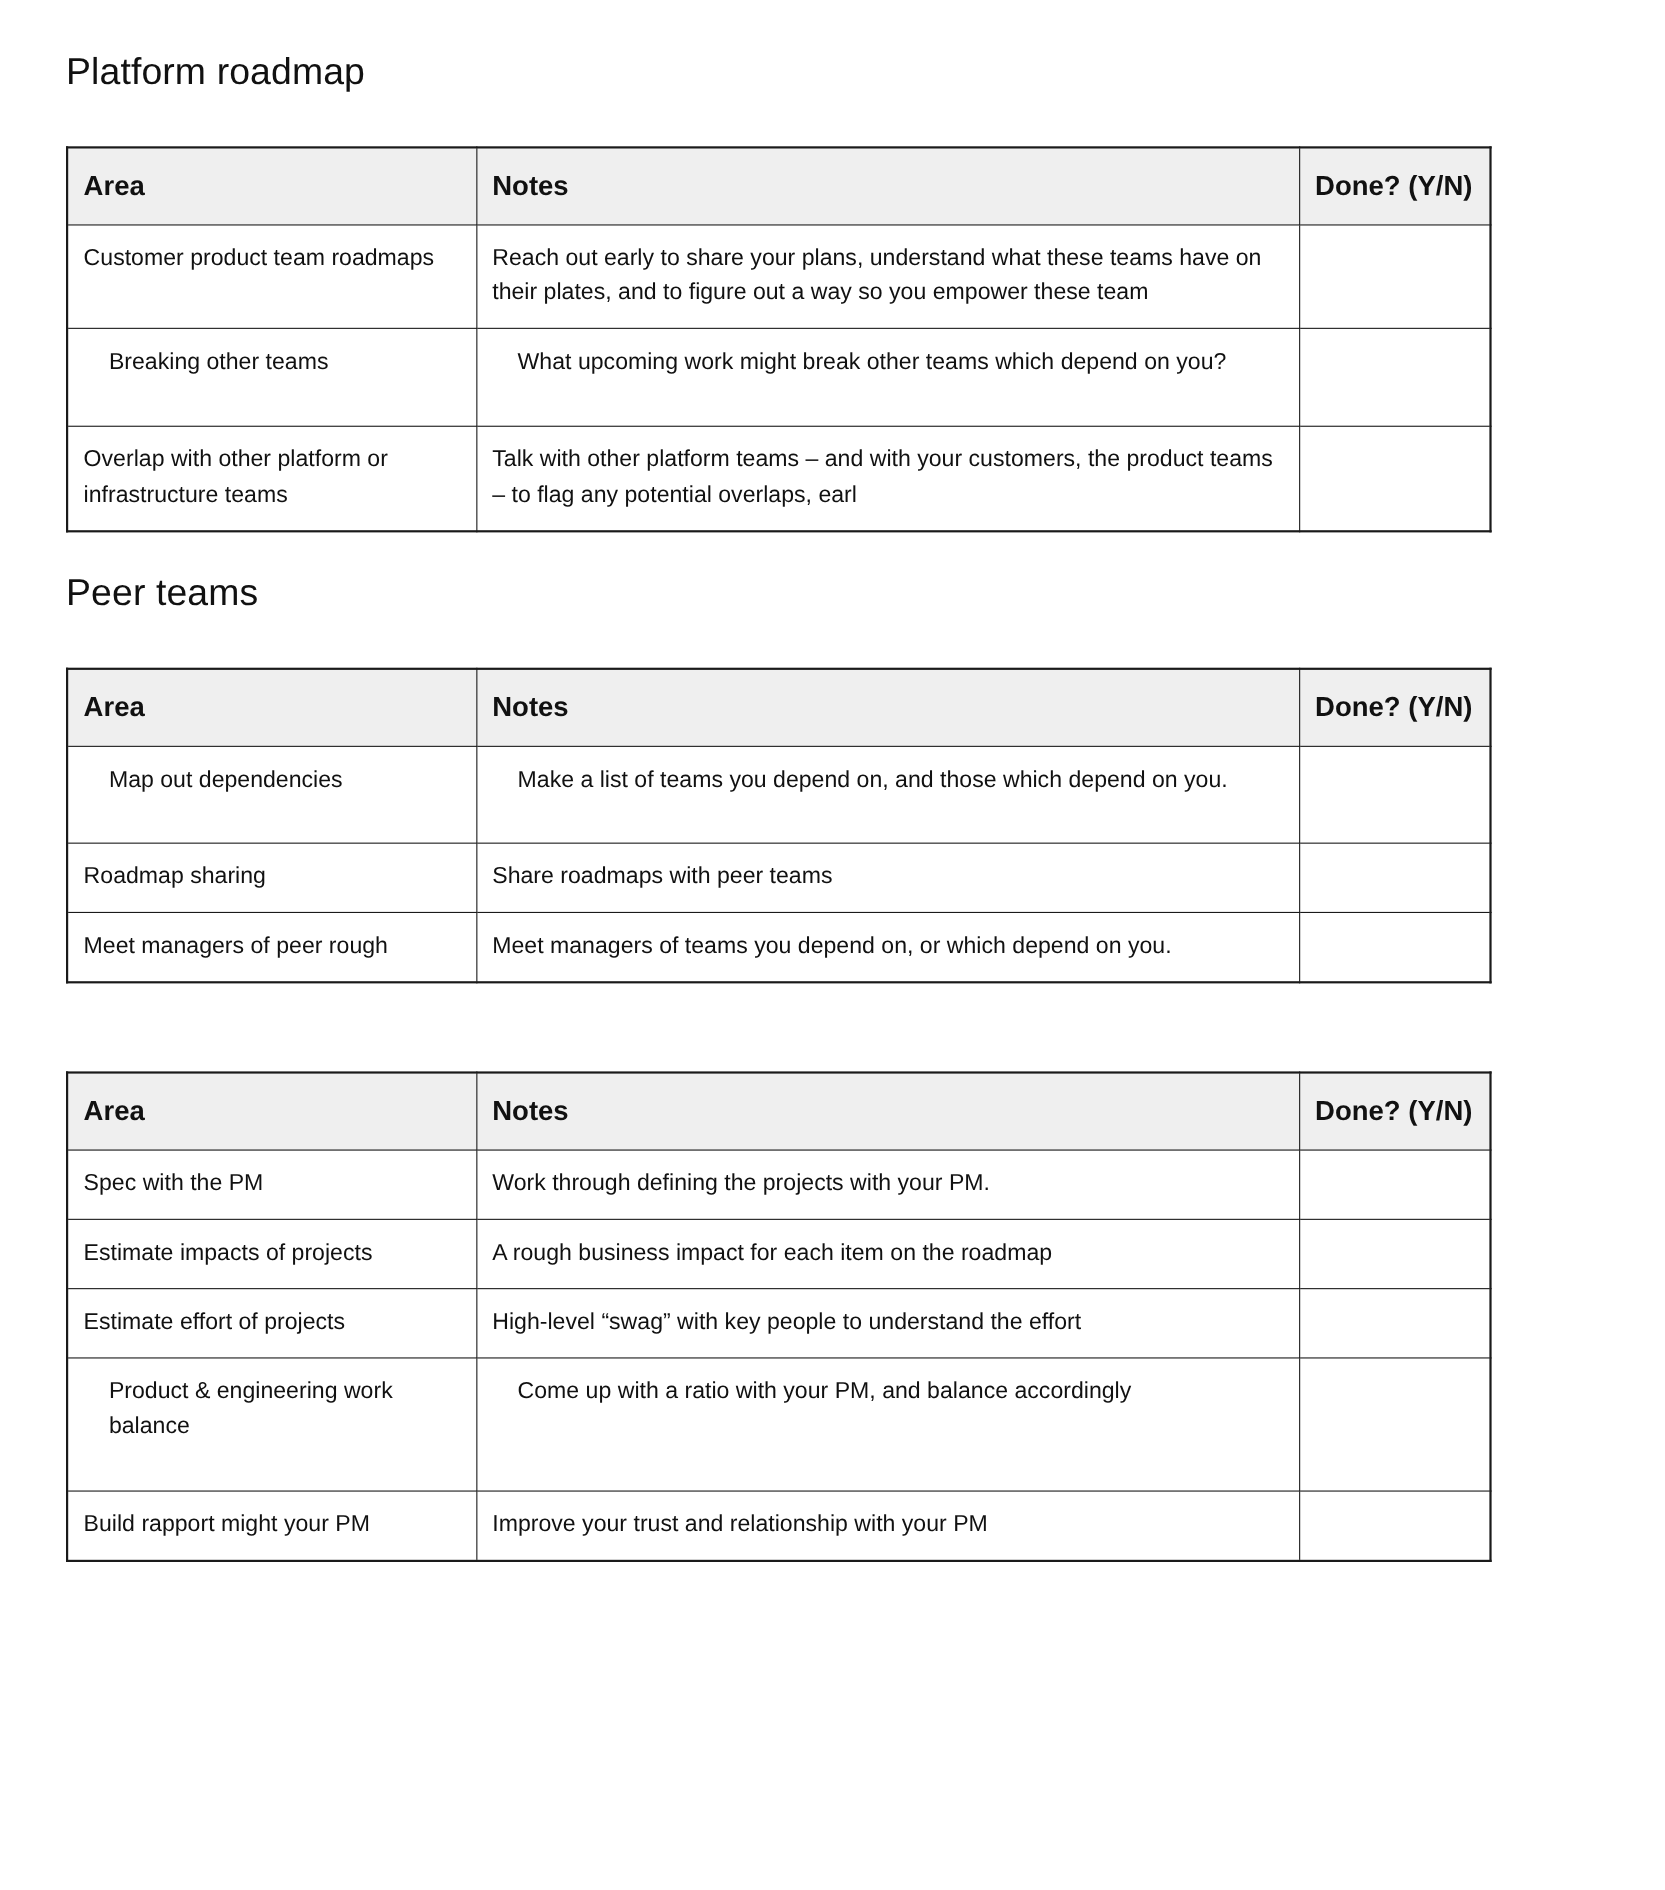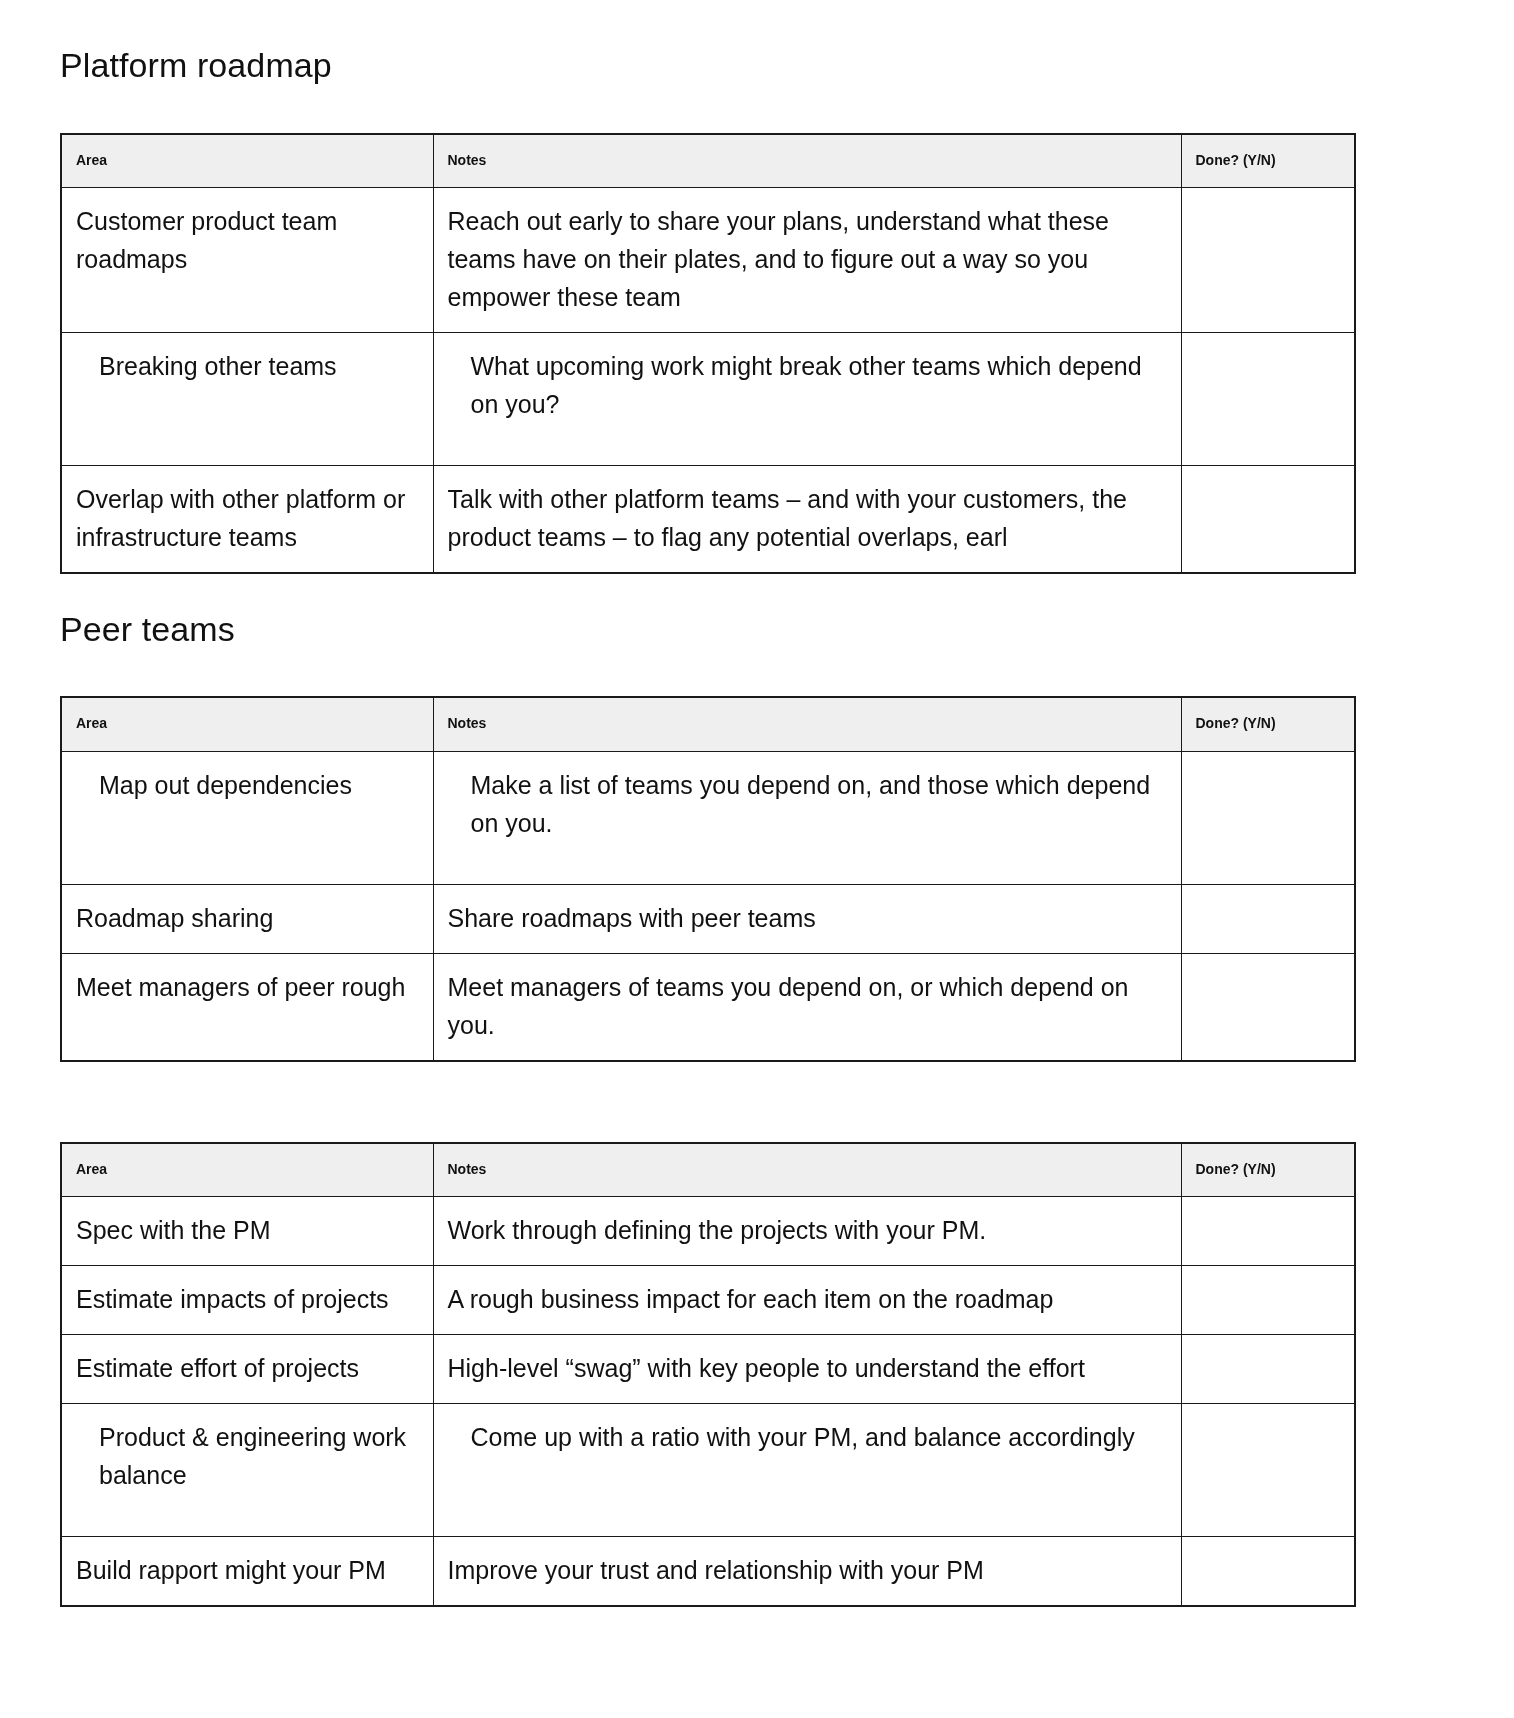--- a/index.html
+++ b/index.html
@@ -45,28 +45,28 @@
     width: 1294px;
     table-layout: fixed;
     border: 2px solid #1a1a1a;
   }
   table.roadmap th,
   table.roadmap td {
     border: 1px solid #1a1a1a;
     vertical-align: top;
     text-align: left;
     padding: 14px 14px 16px 14px;
-    font-size: 25px;
+    font-size: 21px;
     line-height: 1.52;
     color: #111111;
   }
   table.roadmap thead th {
     background: #efefef;
     font-weight: 700;
-    font-size: 14px;
+    font-size: 25px;
     padding-top: 15px;
     padding-bottom: 16px;
   }
   table.roadmap col.col-area   { width: 372px; }
   table.roadmap col.col-notes  { width: 748px; }
   table.roadmap col.col-done   { width: 174px; }
 
   td.cell-done { padding: 0; }
 
   

